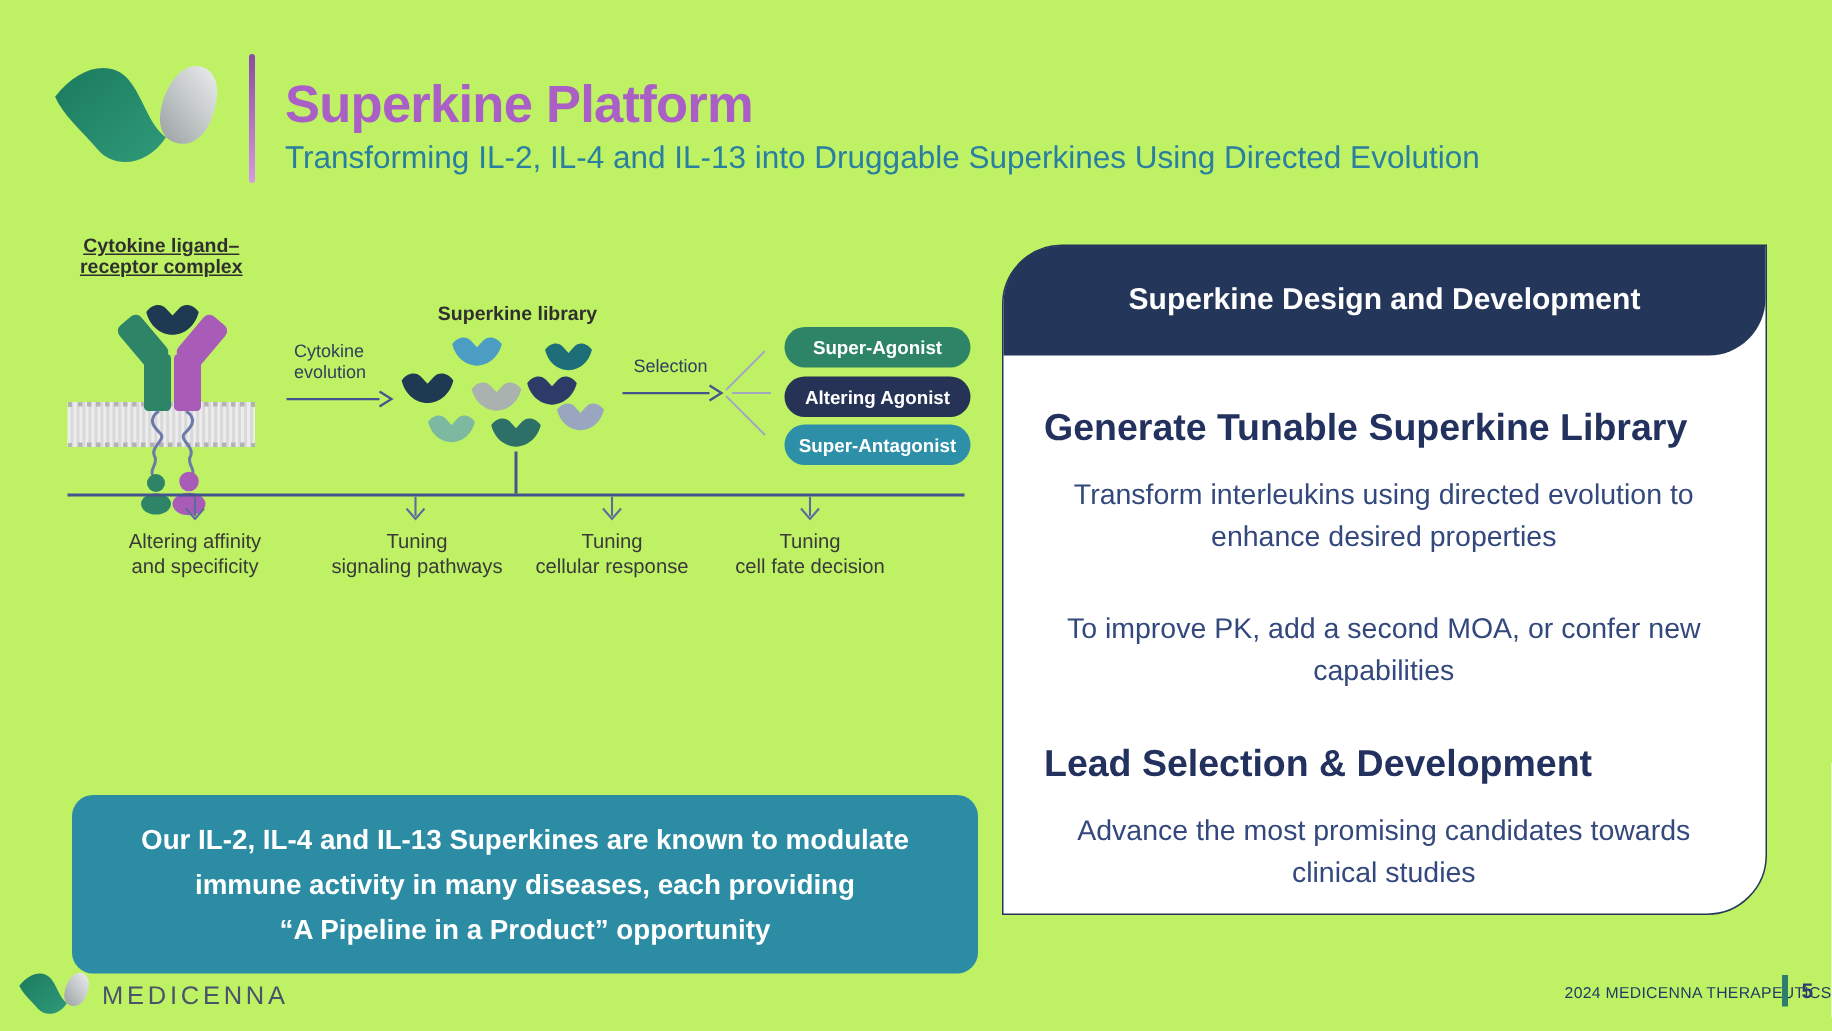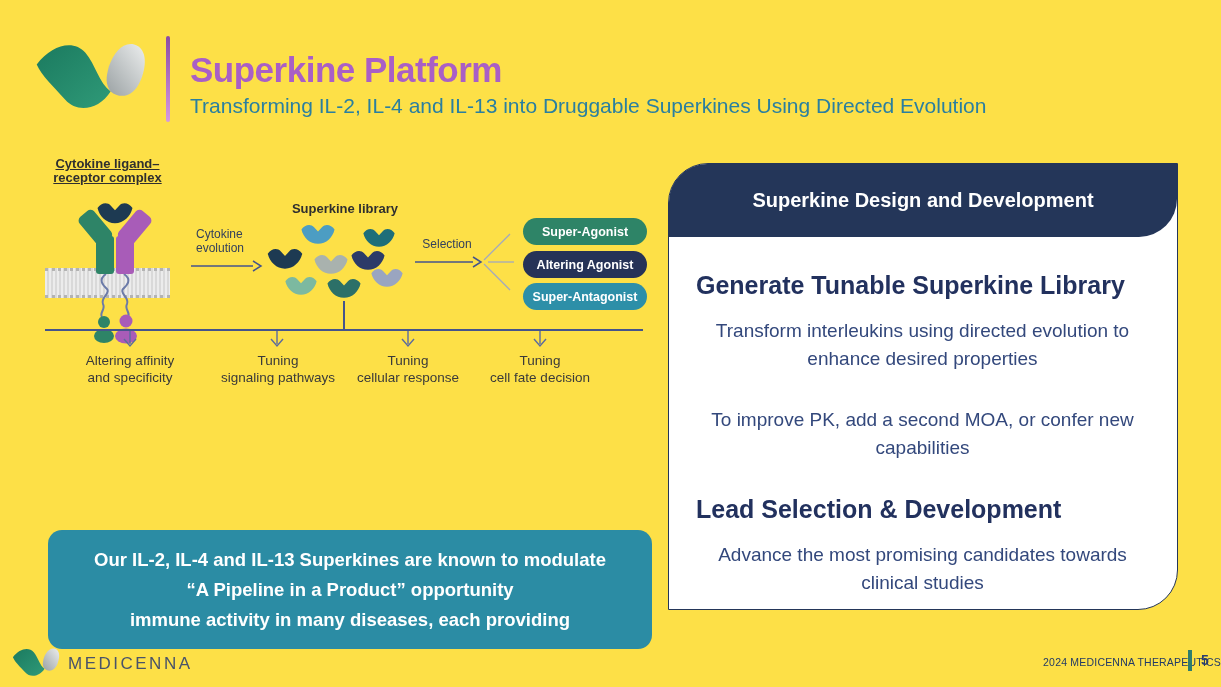--- a/index.html
+++ b/index.html
@@ -1,18 +1,18 @@
 <!DOCTYPE html>
 <html><head>
 <meta charset="utf-8">
 <style>
   html,body{margin:0;padding:0;background:#ffffff;}
   .slide{
     position:relative;width:1221px;height:687px;margin:0 auto;
-    background:#fde047;overflow:hidden;
+    background:#bef264;overflow:hidden;
     font-family:"Liberation Sans",sans-serif;
     -webkit-font-smoothing:antialiased;
   }
   .abs{position:absolute;}
 
   
   .logo-main{left:30px;top:36px;width:126px;height:84px;}
   .title-divider{left:166px;top:36px;width:4px;height:86px;border-radius:2px;
     background:linear-gradient(#8a4ba5,#d59ae2);}
   .page-title{left:190px;top:50px;font-size:35px;font-weight:bold;color:#a95fc6;letter-spacing:-.5px;}
@@ -194,22 +194,22 @@
     <div>Tuning</div>
     <div>cellular response</div>
   </div>
   <div class="abs outcome oc4">
     <div>Tuning</div>
     <div>cell fate decision</div>
   </div>
 
   <div class="abs callout">
     <div class="callout-line">Our IL-2, IL-4 and IL-13 Superkines are known to modulate</div>
+    <div class="callout-line">immune activity in many diseases, each providing</div>
     <div class="callout-line">“A Pipeline in a Product” opportunity</div>
-    <div class="callout-line">immune activity in many diseases, each providing</div>
   </div>
 
   <div class="abs design-panel">
     <div class="panel-header">Superkine Design and Development</div>
     <div class="panel-body">
       <div class="panel-section">
         <h3>Generate Tunable Superkine Library</h3>
         <p>Transform interleukins using directed evolution to enhance desired properties</p>
       </div>
       <div class="panel-section">

